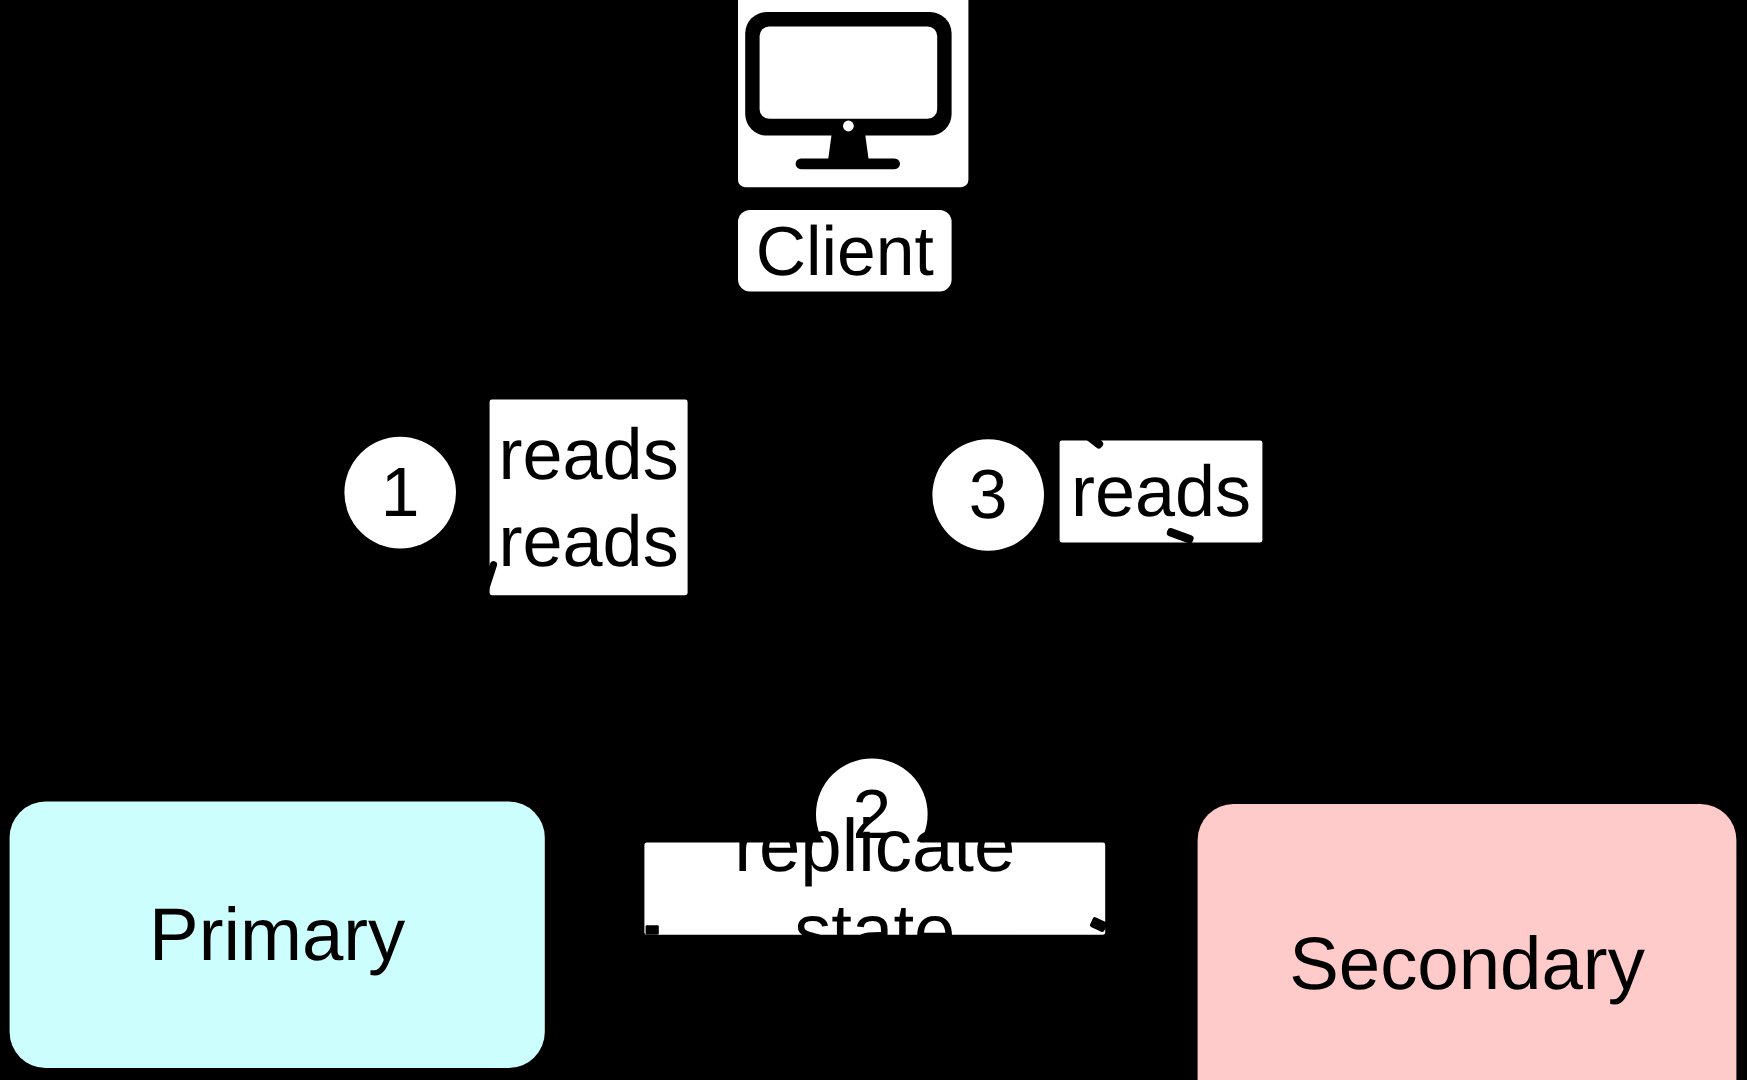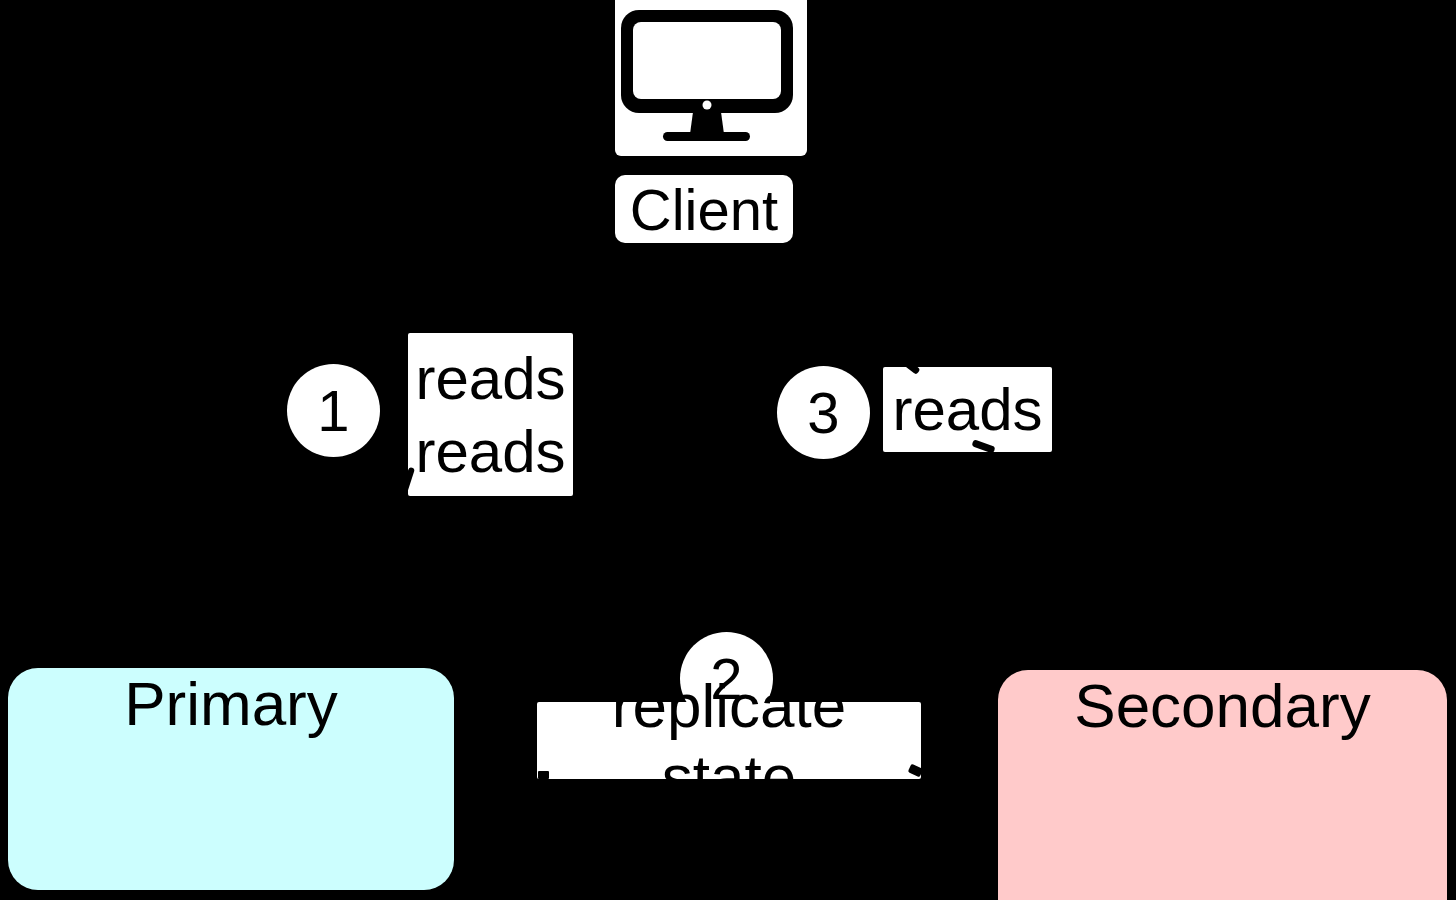--- a/index.html
+++ b/index.html
@@ -36,21 +36,21 @@
     background:var(--badge-background,#ffffff);
     display:flex;align-items:center;justify-content:center;
     font-size:58px;z-index:2;
   }
   .badge-1{left:287px;top:364px;}
   .badge-2{left:680px;top:632px;}
   .badge-3{left:777px;top:366px;}
 
   .node{
     position:absolute;border-radius:30px;
-    display:flex;align-items:flex-start;justify-content:center;
+    display:flex;align-items:center;justify-content:center;
     font-size:62px;z-index:2;
   }
   .node-primary{left:8px;top:668px;width:446px;height:222px;background:var(--primary-fill,#ccfefe);}
   .node-secondary{left:998px;top:670px;width:449px;height:266px;background:var(--secondary-fill,#ffcaca);}
 
   .frag{position:absolute;background:#000;z-index:3;border-radius:3px;}
   .frag-rw{left:405px;top:467px;width:6px;height:27px;transform:rotate(18deg);}
   .frag-reads-top{left:896px;top:361px;width:25px;height:7px;transform:rotate(38deg);}
   .frag-reads-bottom{left:972px;top:443px;width:23px;height:7px;transform:rotate(20deg);}
   .frag-rep-left{left:538px;top:771px;width:11px;height:8px;border-radius:1px;}

